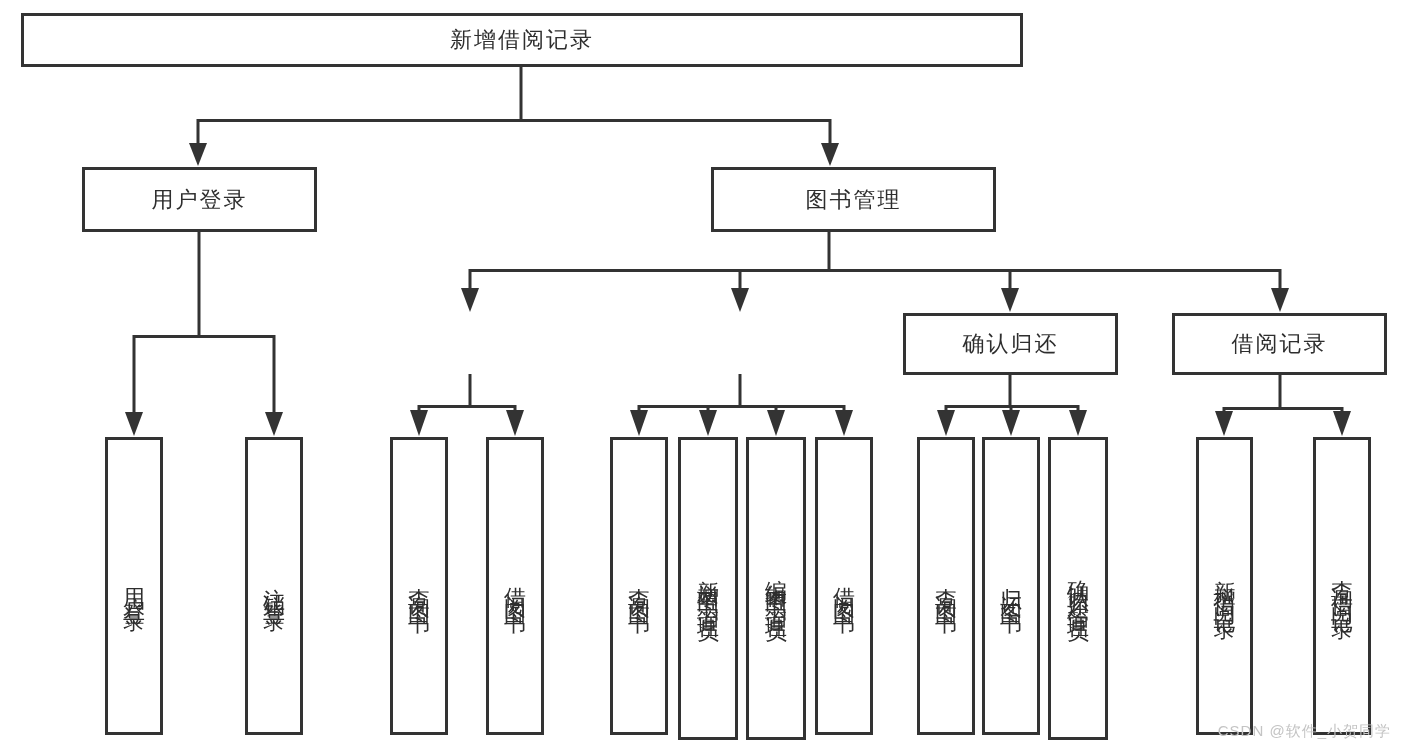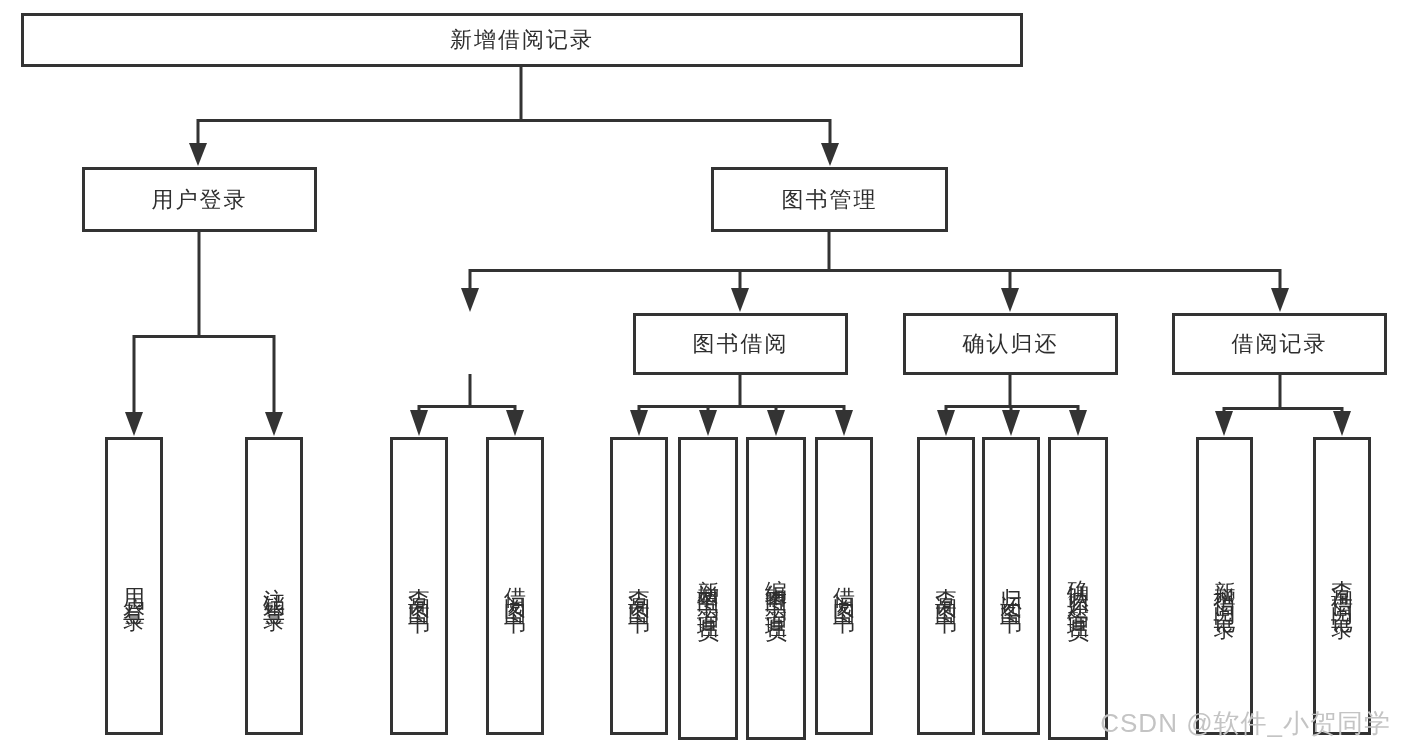--- a/index.html
+++ b/index.html
@@ -53,21 +53,21 @@
     text-orientation: upright;
     font-size: 22px;
     letter-spacing: 8px;
     line-height: 1;
     color: var(--text, #2e2e2e);
   }
   .watermark {
     position: absolute;
     right: 14px;
     bottom: 6px;
-    font-size: 26px;
+    font-size: 15px;
     letter-spacing: 1px;
     color: var(--wm, #c4c4c4);
     white-space: nowrap;
   }
 </style>
 </head>
 <body>
 
 <div class="stage">
 
@@ -119,27 +119,24 @@
     <polygon points="1333,411 1351,411 1342,436"></polygon>
   </svg>
 
   <div class="hbox" style="left:21px;top:13px;width:1002px;height:54px">
     <span>新增借阅记录</span>
   </div>
 
   <div class="hbox" style="left:82px;top:167px;width:235px;height:65px">
     <span>用户登录</span>
   </div>
-  <div class="hbox" style="left:711px;top:167px;width:237px;height:65px">
+  <div class="hbox" style="left:711px;top:167px;width:285px;height:65px">
     <span>图书管理</span>
   </div>
 
-  <div class="hbox" style="left:633px;top:313px;width:215px;height:62px">
-    <span>图书借阅</span>
-  </div>
   <div class="hbox" style="left:903px;top:313px;width:215px;height:62px">
     <span>确认归还</span>
   </div>
   <div class="hbox" style="left:1172px;top:313px;width:215px;height:62px">
     <span>借阅记录</span>
   </div>
 
   <div class="vbox" style="left:105px;top:437px;width:58px;height:298px">
     <span>用户登录</span>
   </div>

